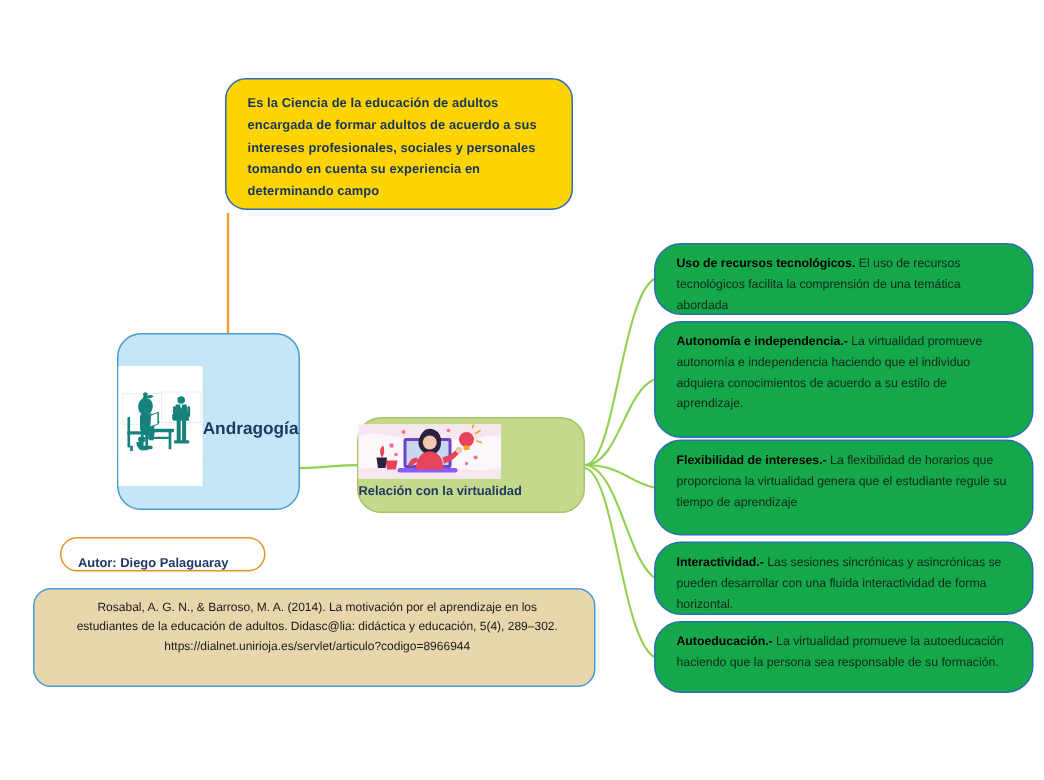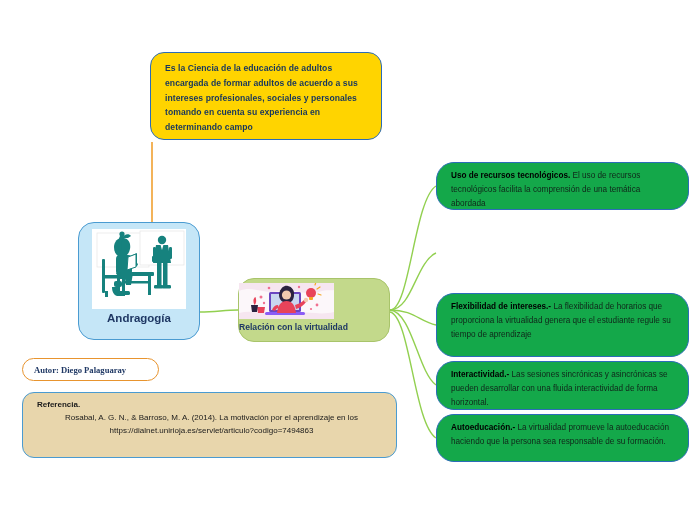--- a/index.html
+++ b/index.html
@@ -51,21 +51,20 @@
   
   #andragogia {
     left: 78px;
     top: 222px;
     width: 122px;
     height: 118px;
     background: #C5E6F7;
     border: 1.6px solid #4A9BD1;
     border-radius: 16px;
     display: flex;
-    flex-direction: column;
     align-items: center;
     justify-content: flex-start;
     padding-top: 6px;
   }
   #andragogia .pic {
     width: 94px;
     height: 80px;
     background: #ffffff;
     display: block;
   }
@@ -125,34 +124,33 @@
   }
 
   #branch-0 { top: 162px; height: 48px; }
   #branch-1 { top: 214px; height: 78px; }
   #branch-2 { top: 293px; height: 64px; }
   #branch-3 { top: 361px; height: 49px; }
   #branch-4 { top: 414px; height: 48px; }
 
   
   #autor {
-    left: 22px;
+    left: 40px;
     top: 358px;
     width: 137px;
     height: 23px;
     background: #ffffff;
     border: 1.4px solid #E8942E;
     border-radius: 12px;
     display: flex;
-    align-items: center;
+    align-items: flex-end;
     padding-left: 11px;
     font-size: 8.6px;
     font-weight: bold;
     color: #1F3864;
-    font-family: Liberation Serif, serif;
   }
 
   
   #referencia {
     left: 22px;
     top: 392px;
     width: 375px;
     height: 66px;
     background: #E8D6AC;
     border: 1.5px solid #4A9BD1;
@@ -288,33 +286,36 @@
 
       <path d="M12,22 h7 l-1,7 h-5 z" fill="#2B2240"></path>
       <path d="M15.5,22 c-2,-4 -1,-7 1,-8 c1,3 1,6 -1,8 z" fill="#E8435A"></path>
     </svg>
     <div class="label">Relación con la virtualidad</div>
   </div>
 
   <div class="branch" id="branch-0">
     <b>Uso de recursos tecnológicos.</b><span> El uso de recursos tecnológicos facilita la comprensión de una temática abordada</span>
   </div>
+  <div class="branch" id="branch-1">
+    <b>Autonomía e independencia.-</b><span> La virtualidad promueve autonomía e independencia haciendo que el individuo adquiera conocimientos  de acuerdo a su estilo de aprendizaje.</span>
+  </div>
   <div class="branch" id="branch-2">
     <b>Flexibilidad de intereses.-</b><span> La flexibilidad de horarios que proporciona la virtualidad genera que el estudiante regule su tiempo de aprendizaje</span>
   </div>
   <div class="branch" id="branch-4">
     <b>Autoeducación.-</b><span> La virtualidad promueve la autoeducación haciendo que la persona sea responsable de su formación.</span>
   </div>
   <div class="branch" id="branch-3">
     <b>Interactividad.-</b><span> Las sesiones sincrónicas y asincrónicas se pueden desarrollar con una fluida interactividad de forma horizontal.</span>
   </div>
 
   <div class="node" id="autor">
     <span>Autor: Diego Palaguaray</span>
   </div>
 
   <div class="node" id="referencia">
-    <span class="ref-title">Referencia.</span>
     <span class="ref-line">Rosabal, A. G. N., &amp; Barroso, M. A. (2014). La motivación por el aprendizaje en los</span>
-    <span class="ref-line">https://dialnet.unirioja.es/servlet/articulo?codigo=7494863</span>
+    <span class="ref-line">estudiantes de la educación de adultos. Didasc@lia: didáctica y educación, 5(4), 289–302.</span>
+    <span class="ref-line">https://dialnet.unirioja.es/servlet/articulo?codigo=8966944</span>
   </div>
 
 </div>
 
 </body></html>

